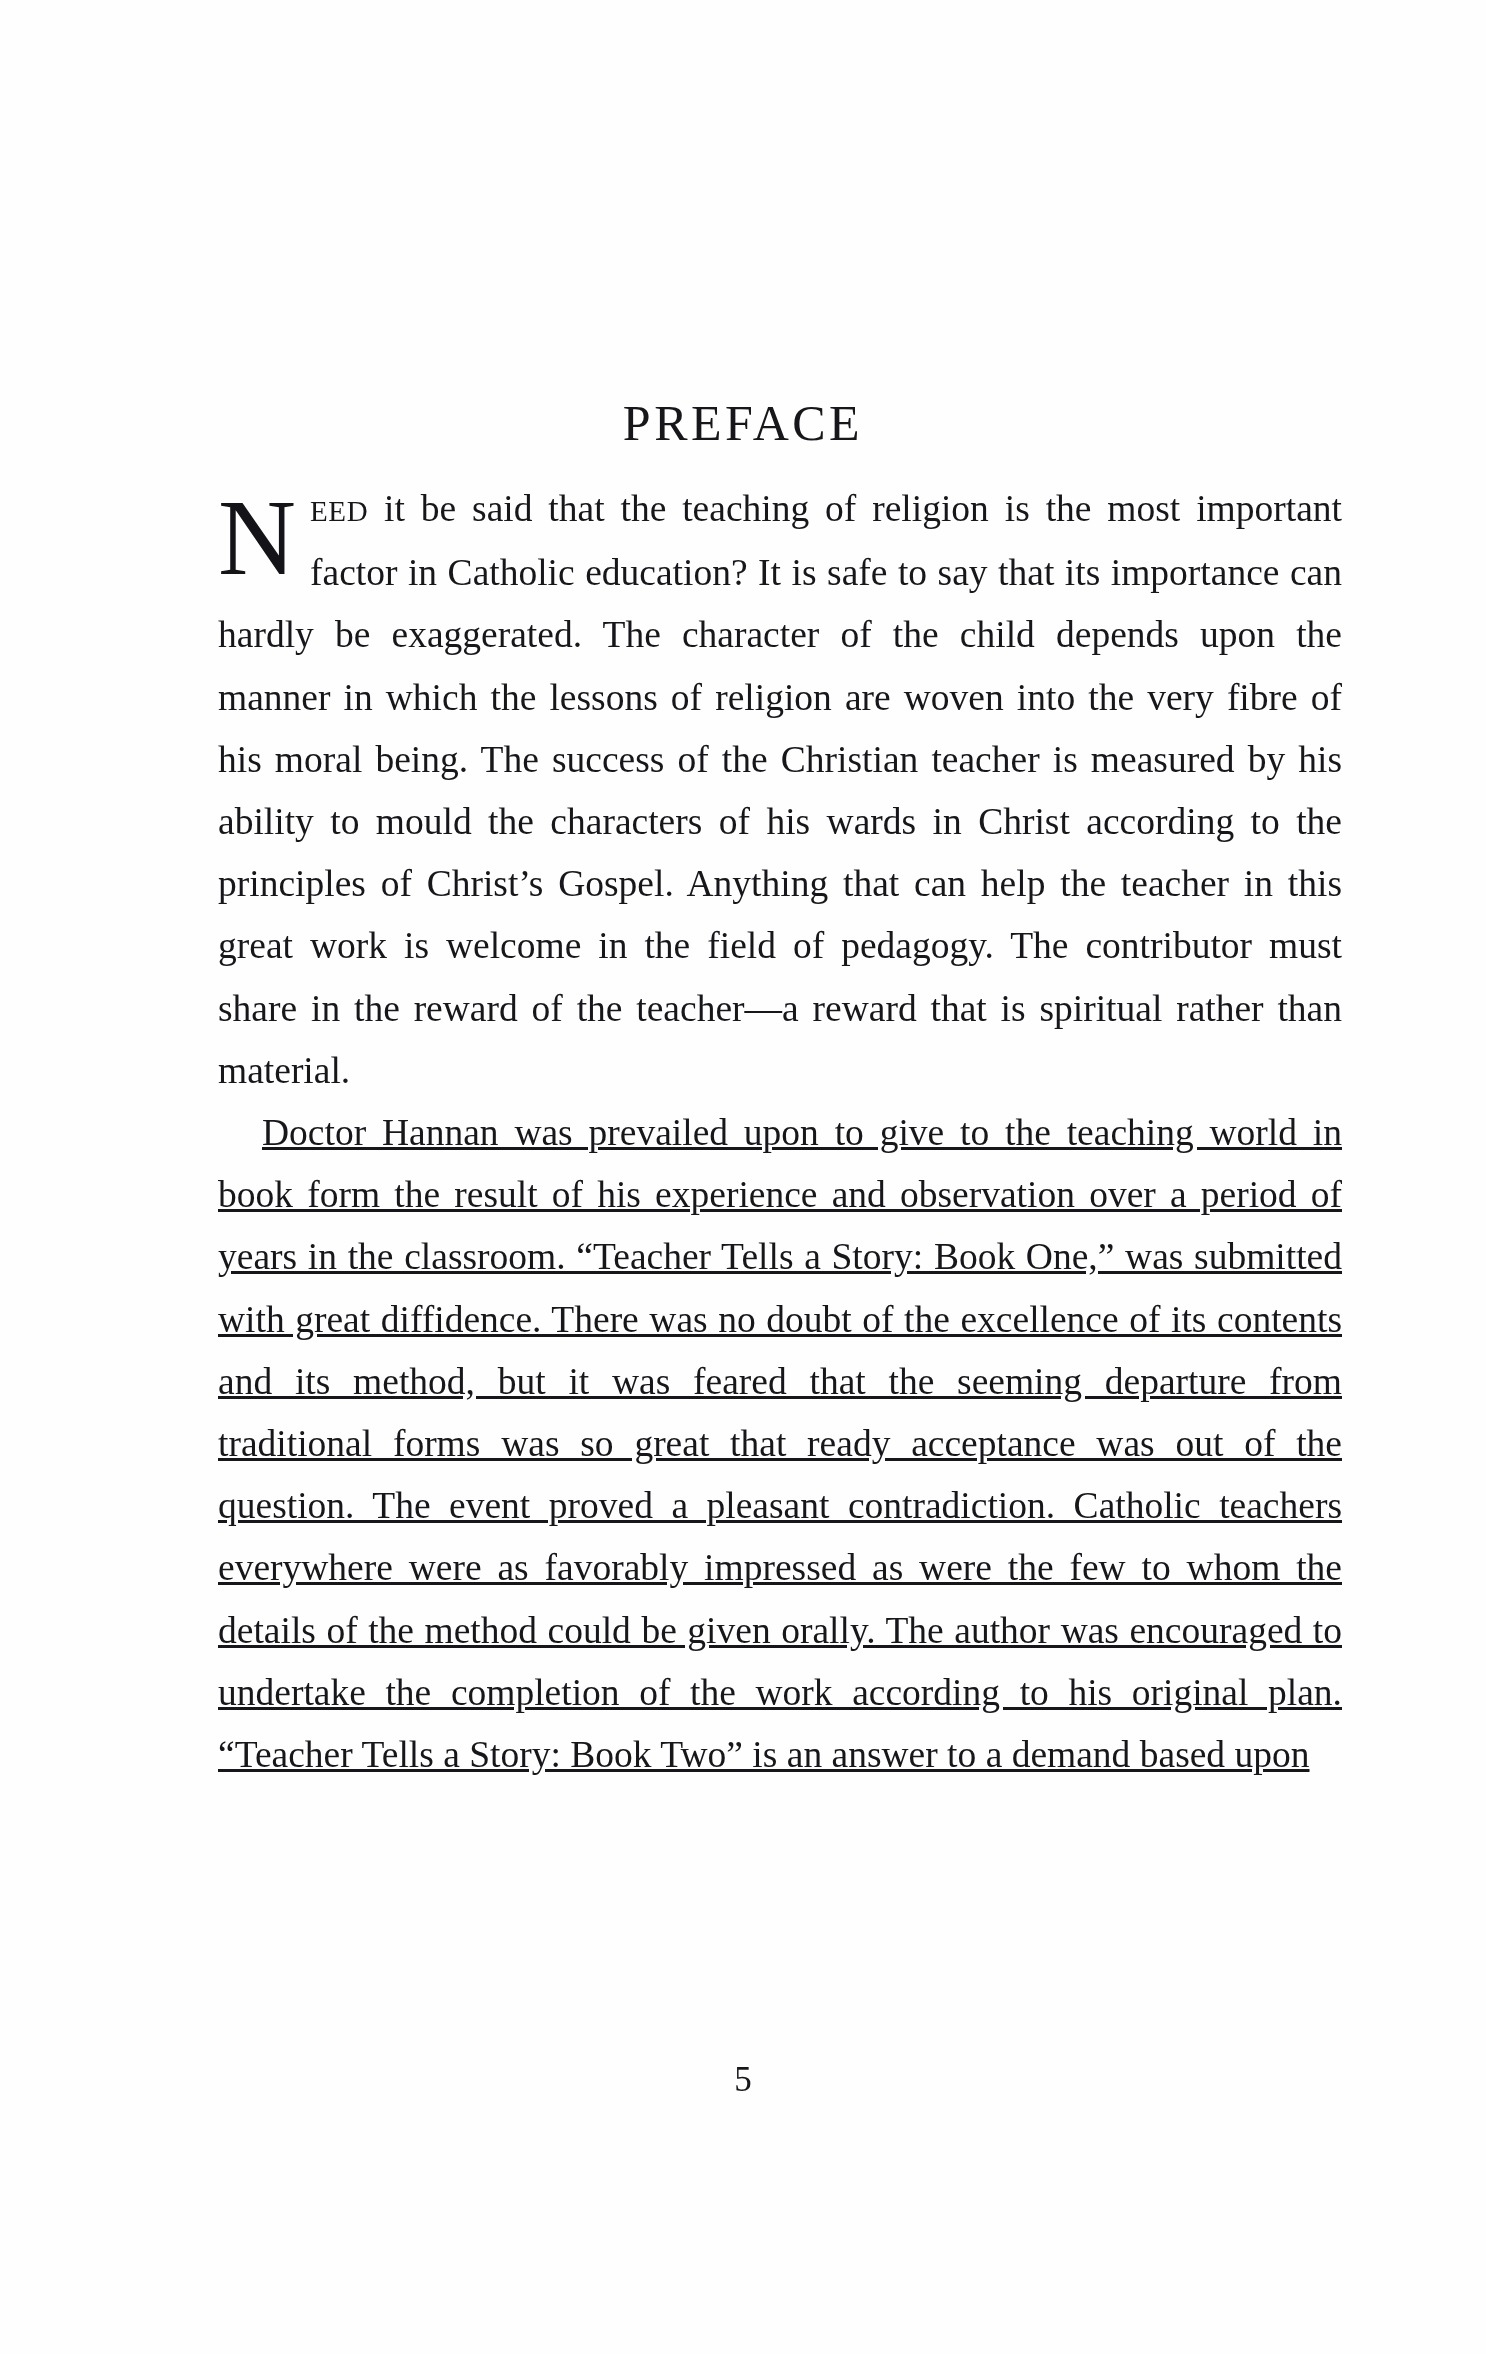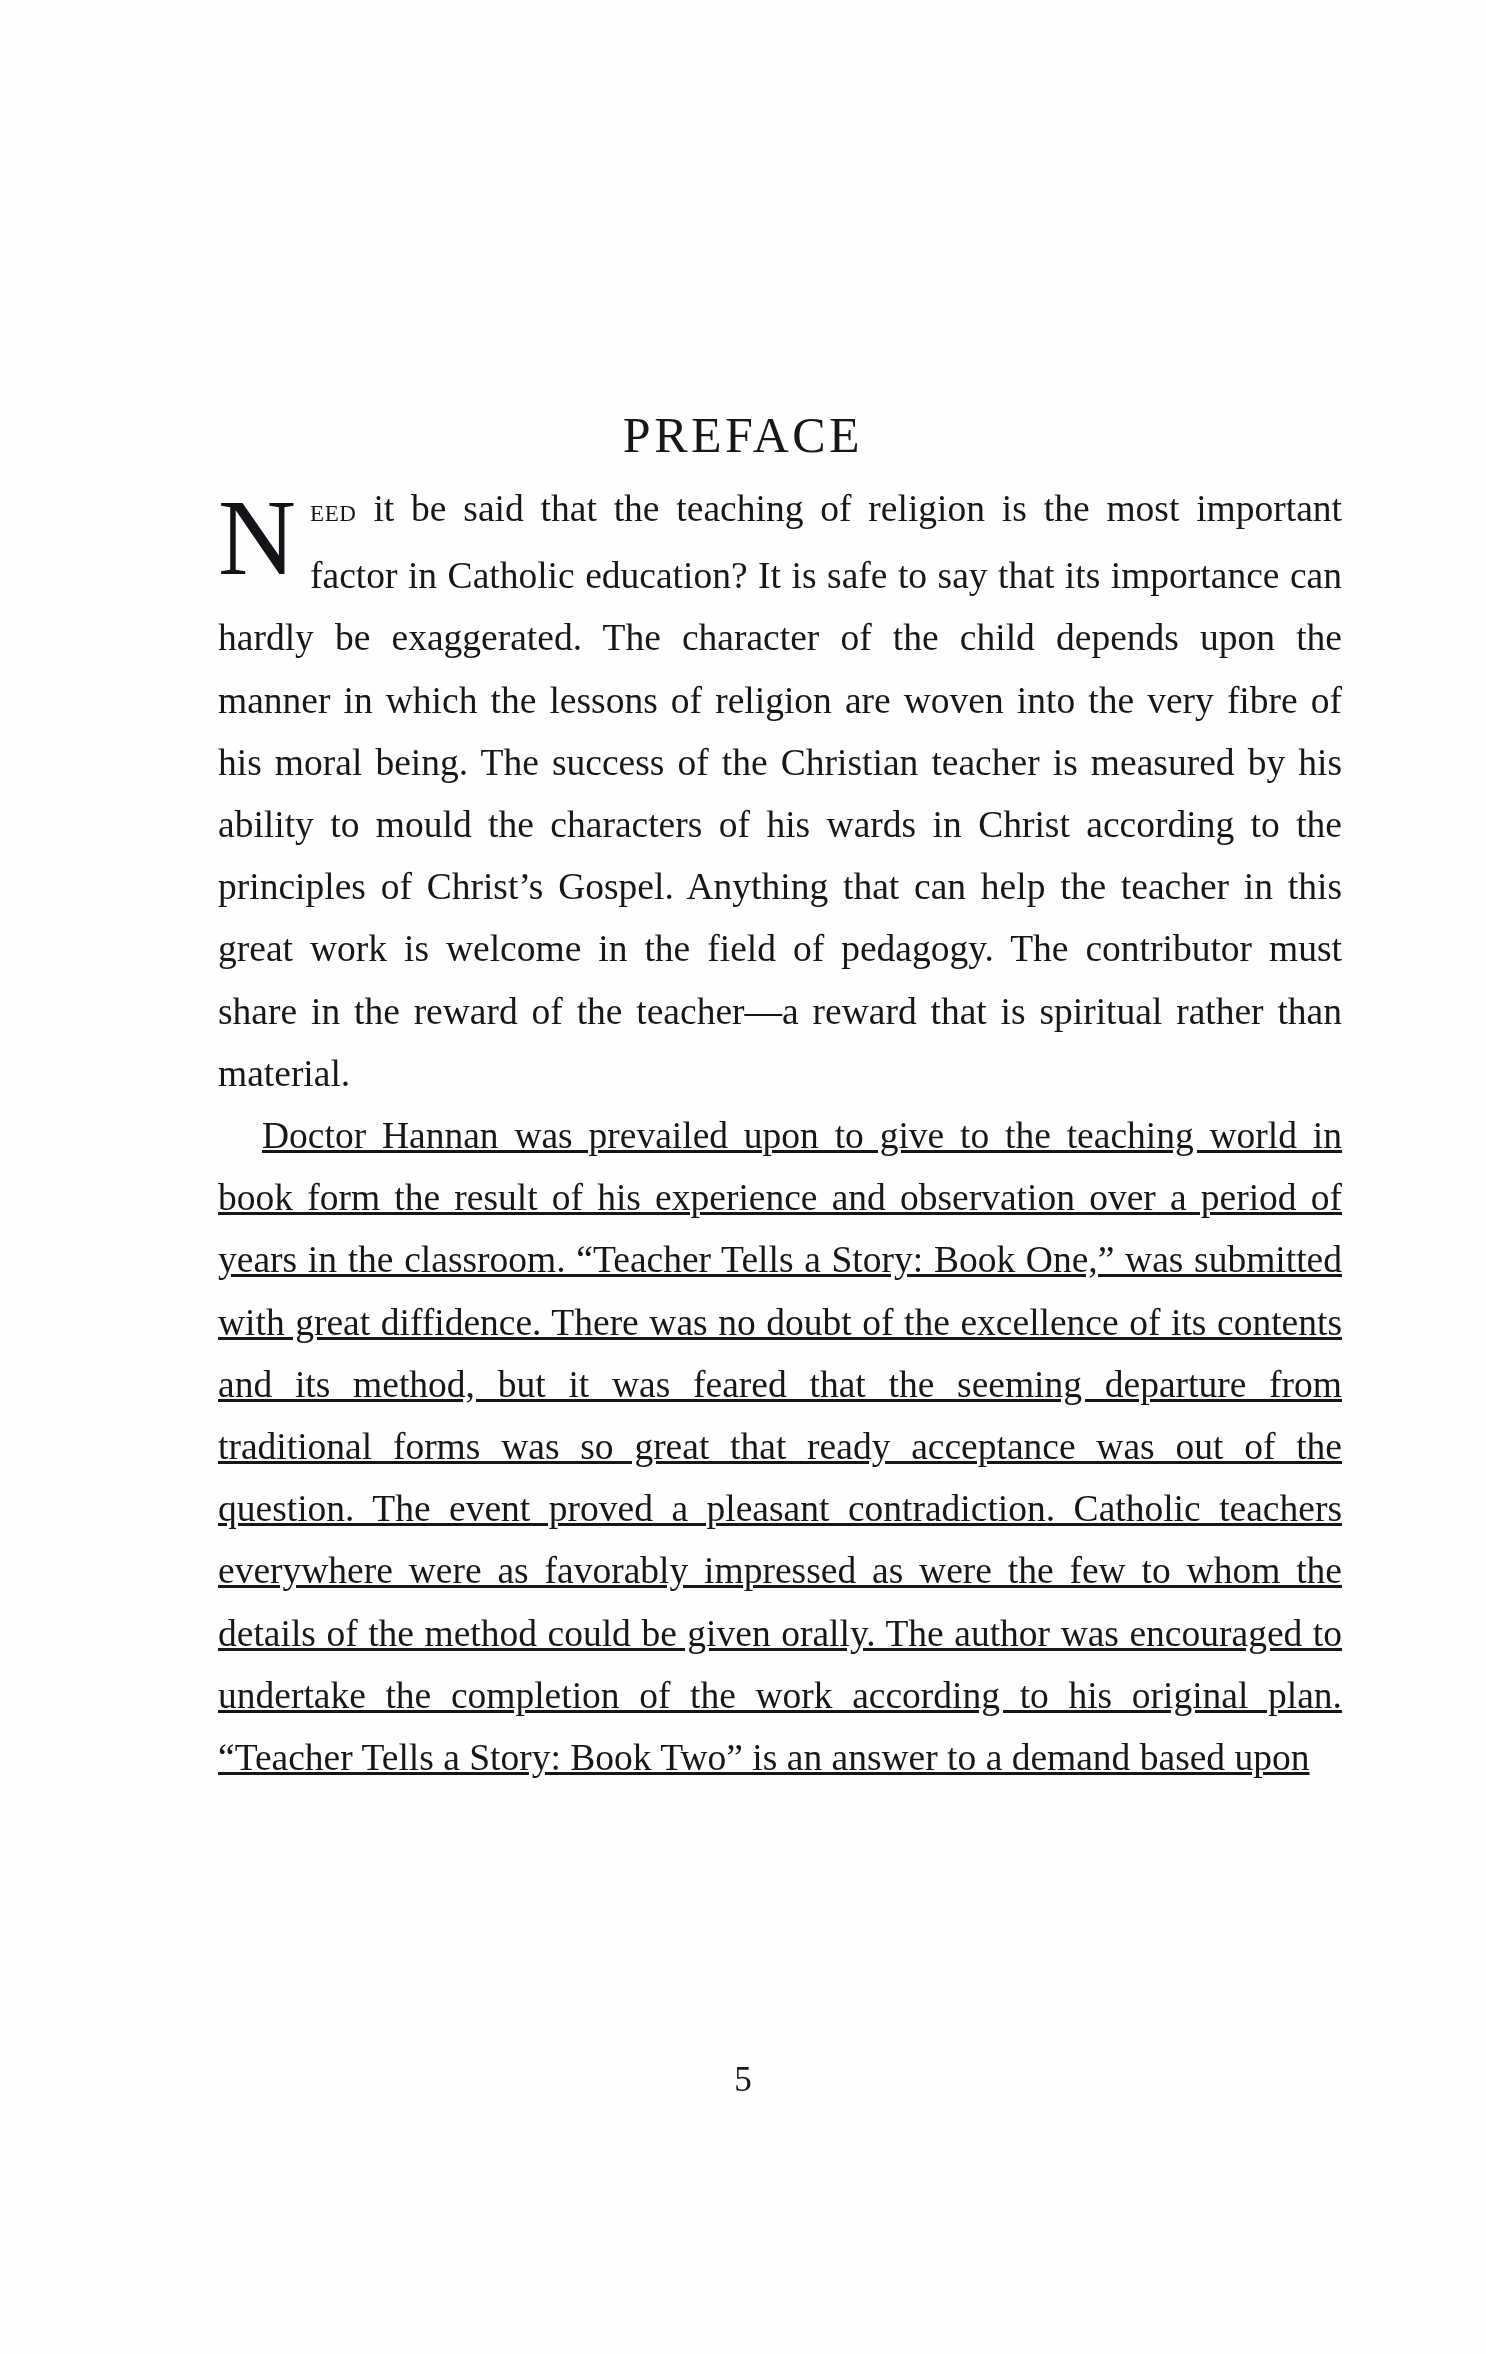--- a/index.html
+++ b/index.html
@@ -19,21 +19,21 @@
 
   .page {
     position: absolute;
     inset: 0;
     background: #fefefe;
   }
 
   
   .page-title {
     position: absolute;
-    top: 376px;
+    top: 364px;
     left: 0;
     width: 1486px;
     text-align: center;
     font-size: 50px;
     letter-spacing: 3.5px;
     color: #17161a;
     font-weight: 400;
     line-height: 1;
   }
 
@@ -66,21 +66,21 @@
     font-size: 108px;
     line-height: 1;
     margin: 2px 14px -4px 0;
     padding-top: 4px;
     font-weight: 400;
     color: #141317;
     font-family: "Liberation Serif", "DejaVu Serif", serif;
   }
 
   .smallcaps {
-    font-size: 23px;
+    font-size: 29px;
     letter-spacing: 0.6px;
     text-transform: uppercase;
   }
 
   
   .page-number {
     position: absolute;
     top: 2062px;
     left: 0;
     width: 1486px;

